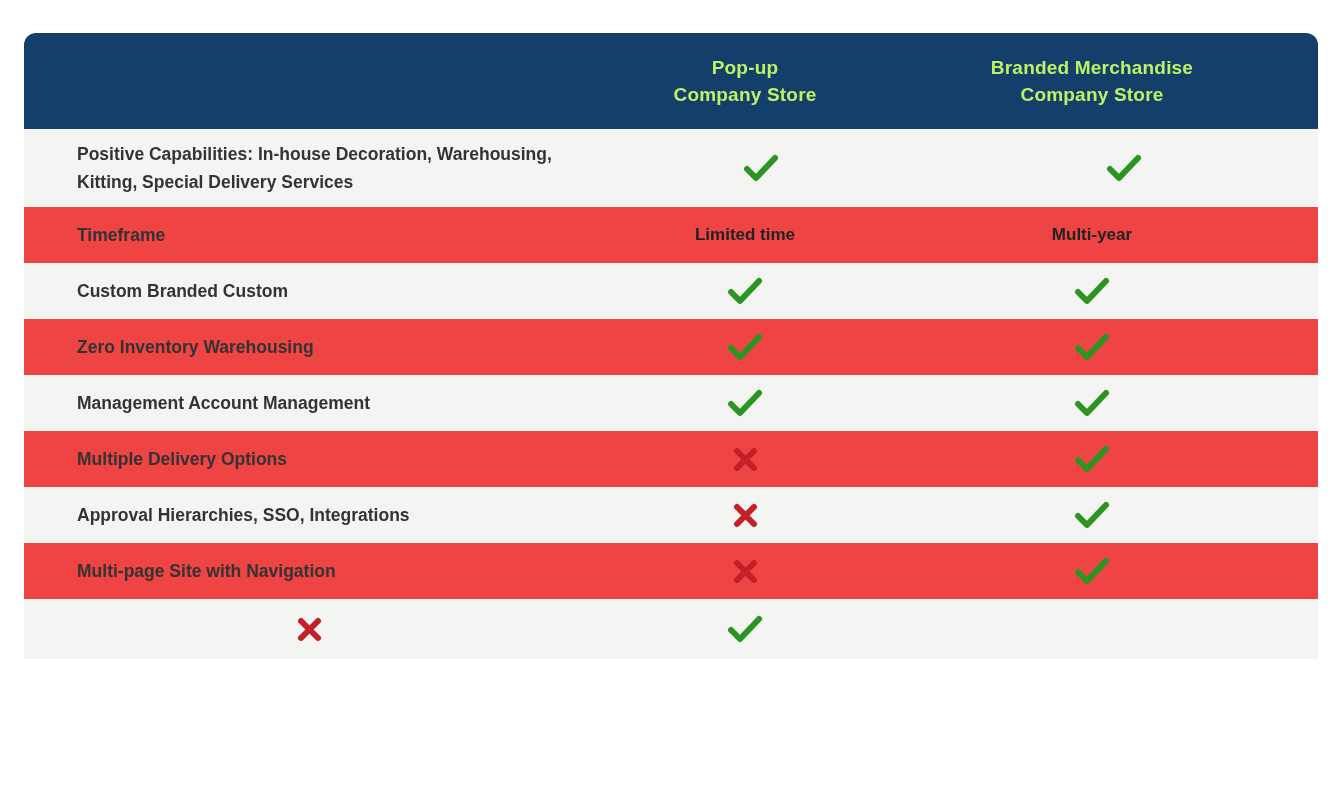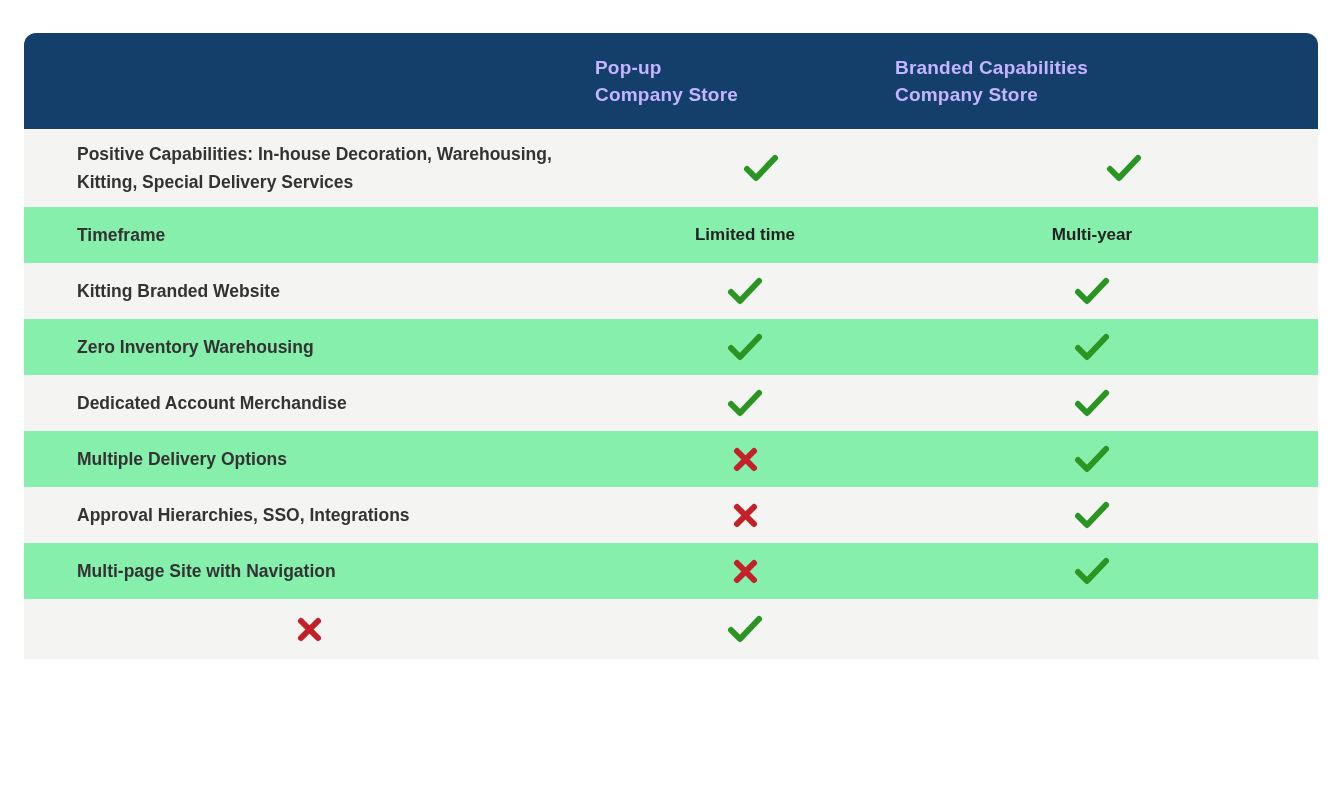--- a/index.html
+++ b/index.html
@@ -19,34 +19,34 @@
   }
   .table-header {
     height: 96px;
     background: var(--header-bg, #153f6b);
     border-radius: 12px 12px 0 0;
     display: grid;
     grid-template-columns: 571px 300px 394px;
     align-items: center;
   }
   .col-head {
-    text-align: left;
-    color: #c4b5fd;
+    text-align: center;
+    color: #bef264;
     font-weight: 700;
     font-size: 19px;
     line-height: 27px;
     letter-spacing: 0.2px;
   }
   .rows { width: 100%; }
   .row {
     display: grid;
     grid-template-columns: 571px 300px 394px;
     align-items: center;
     min-height: 56px;
-    background: #86efac;
+    background: #ef4444;
   }
   .row:nth-child(odd) { background: var(--alt-row-bg, #f4f4f2); }
   .row:first-child { min-height: 78px; gap: 16px; }
   .row:last-child { min-height: 60px; }
   .cell.feature {
     padding-left: 53px;
     padding-right: 24px;
     font-size: 17.5px;
     font-weight: 700;
     color: #333333;
@@ -67,21 +67,21 @@
 <body>
 
 <div class="comparison-table">
   <div class="table-header">
     <div class="col-head"></div>
     <div class="col-head">
       <span>Pop-up</span><br>
       <span>Company Store</span>
     </div>
     <div class="col-head">
-      <span>Branded Capabilities</span><br>
+      <span>Branded Merchandise</span><br>
       <span>Company Store</span>
     </div>
   </div>
   <div class="rows" id="rows">
   <div class="row">
     <div class="cell feature">Positive Capabilities: In-house Decoration, Warehousing, Kitting, Special Delivery Services</div>
     <div class="cell value">
           <svg width="36" height="28" viewBox="0 0 36 28">
             <path d="M4 15 L13 24 L32 4" fill="none" stroke="#2a9522" stroke-width="6" stroke-linecap="round" stroke-linejoin="round"></path>
           </svg>
@@ -93,21 +93,21 @@
         </div>
   </div>
 
   <div class="row">
     <div class="cell feature">Timeframe</div>
     <div class="cell value">Limited time</div>
     <div class="cell value">Multi-year</div>
   </div>
 
   <div class="row">
-    <div class="cell feature">Kitting Branded Website</div>
+    <div class="cell feature">Custom Branded Custom</div>
     <div class="cell value">
           <svg width="36" height="28" viewBox="0 0 36 28">
             <path d="M4 15 L13 24 L32 4" fill="none" stroke="#2a9522" stroke-width="6" stroke-linecap="round" stroke-linejoin="round"></path>
           </svg>
         </div>
     <div class="cell value">
           <svg width="36" height="28" viewBox="0 0 36 28">
             <path d="M4 15 L13 24 L32 4" fill="none" stroke="#2a9522" stroke-width="6" stroke-linecap="round" stroke-linejoin="round"></path>
           </svg>
         </div>
@@ -121,21 +121,21 @@
           </svg>
         </div>
     <div class="cell value">
           <svg width="36" height="28" viewBox="0 0 36 28">
             <path d="M4 15 L13 24 L32 4" fill="none" stroke="#2a9522" stroke-width="6" stroke-linecap="round" stroke-linejoin="round"></path>
           </svg>
         </div>
   </div>
 
   <div class="row">
-    <div class="cell feature">Dedicated Account Merchandise</div>
+    <div class="cell feature">Management Account Management</div>
     <div class="cell value">
           <svg width="36" height="28" viewBox="0 0 36 28">
             <path d="M4 15 L13 24 L32 4" fill="none" stroke="#2a9522" stroke-width="6" stroke-linecap="round" stroke-linejoin="round"></path>
           </svg>
         </div>
     <div class="cell value">
           <svg width="36" height="28" viewBox="0 0 36 28">
             <path d="M4 15 L13 24 L32 4" fill="none" stroke="#2a9522" stroke-width="6" stroke-linecap="round" stroke-linejoin="round"></path>
           </svg>
         </div>

